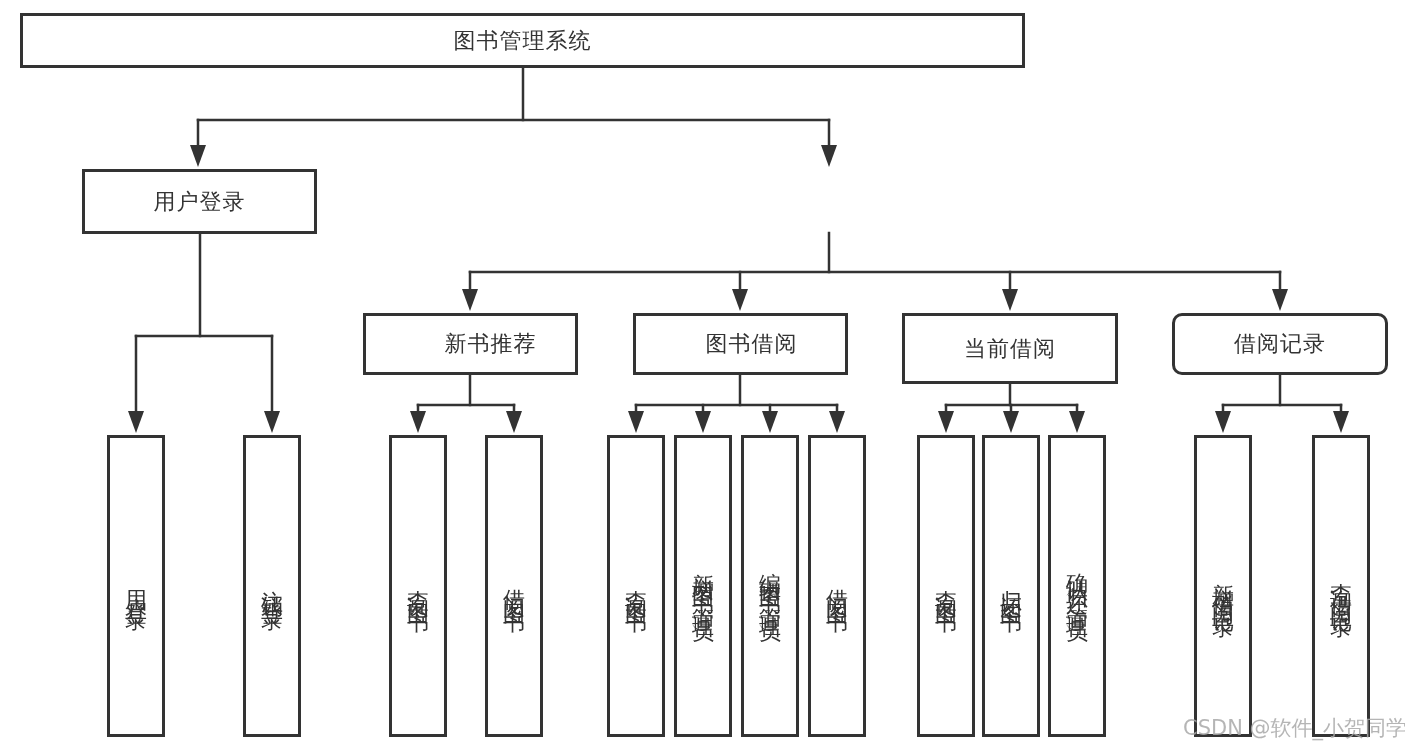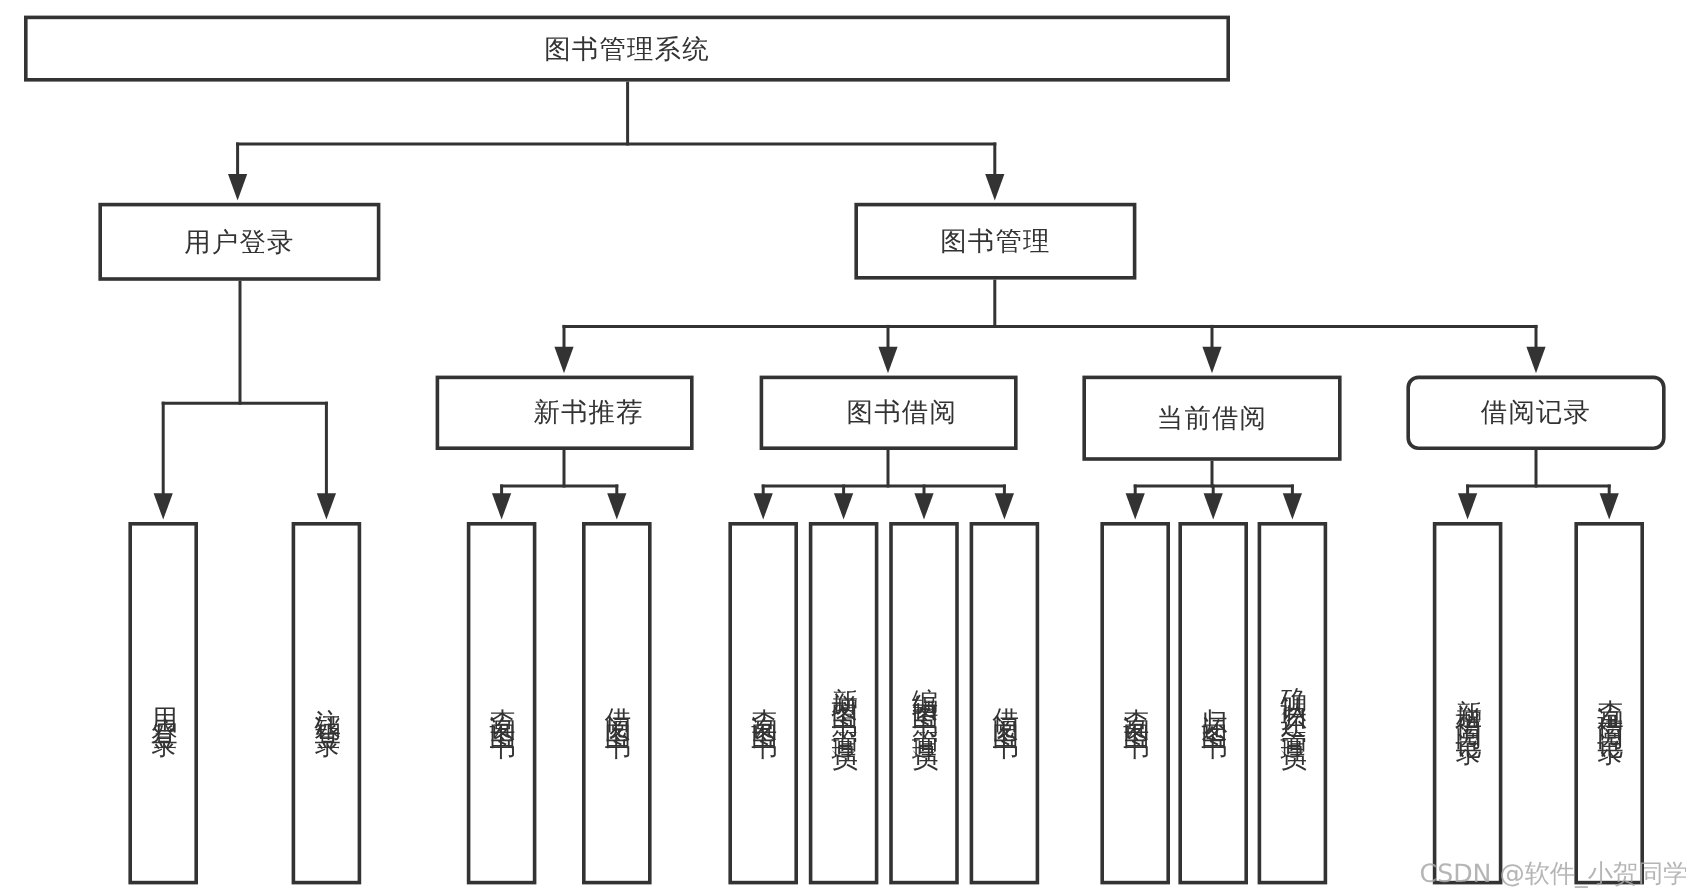--- a/index.html
+++ b/index.html
@@ -105,23 +105,20 @@
     </g>
   </svg>
 
   <div class="node node-h" style="left:20px;top:13px;width:1005px;height:55px;">
     <span>图书管理系统</span>
   </div>
 
   <div class="node node-h" style="left:82px;top:169px;width:235px;height:65px;">
     <span>用户登录</span>
   </div>
-  <div class="node node-h" style="left:712px;top:169px;width:235px;height:64px;">
-    <span>图书管理</span>
-  </div>
 
   <div class="node node-h" style="left:363px;top:313px;width:215px;height:62px;padding-left:40px;">
     <span>新书推荐</span>
   </div>
   <div class="node node-h" style="left:633px;top:313px;width:215px;height:62px;padding-left:22px;">
     <span>图书借阅</span>
   </div>
   <div class="node node-h" style="left:902px;top:313px;width:216px;height:71px;">
     <span>当前借阅</span>
   </div>

